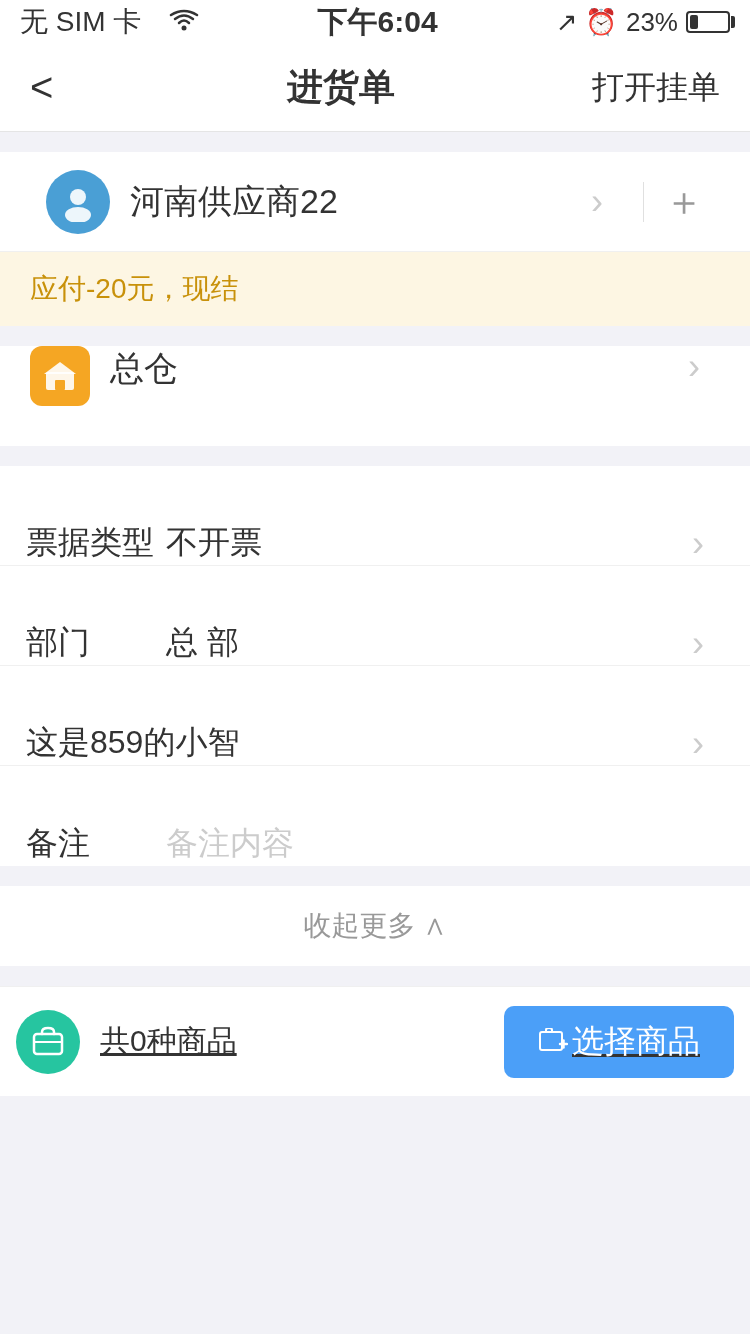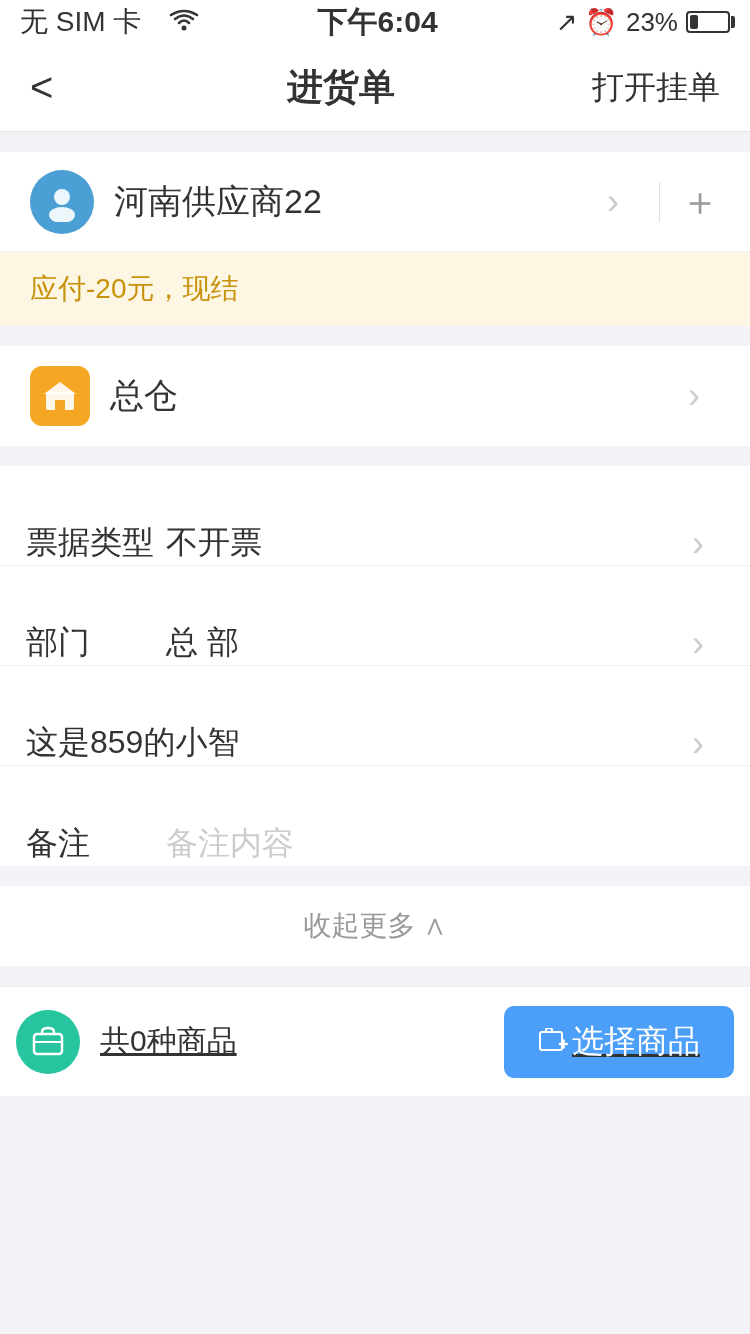--- a/index.html
+++ b/index.html
@@ -92,21 +92,21 @@
     
     .card {
       background: #fff;
       width: 100%;
     }
 
     
     .supplier-row {
       display: flex;
       align-items: center;
-      padding: 0 30px;
+      padding: 0 46px;
       height: 100px;
       border-bottom: 1px solid #f0f0f0;
     }
     .supplier-avatar {
       width: 64px;
       height: 64px;
       border-radius: 50%;
       background: #4a9fd5;
       display: flex;
       align-items: center;
@@ -141,21 +141,21 @@
     .notice-banner {
       background: #fdf6e3;
       padding: 18px 30px;
       font-size: 28px;
       color: #c8910a;
     }
 
     
     .warehouse-row {
       display: flex;
-      align-items: center;
+      align-items: flex-start;
       padding: 0 30px;
       height: 100px;
     }
     .warehouse-icon {
       width: 60px;
       height: 60px;
       border-radius: 12px;
       background: #f5a623;
       display: flex;
       align-items: center;

